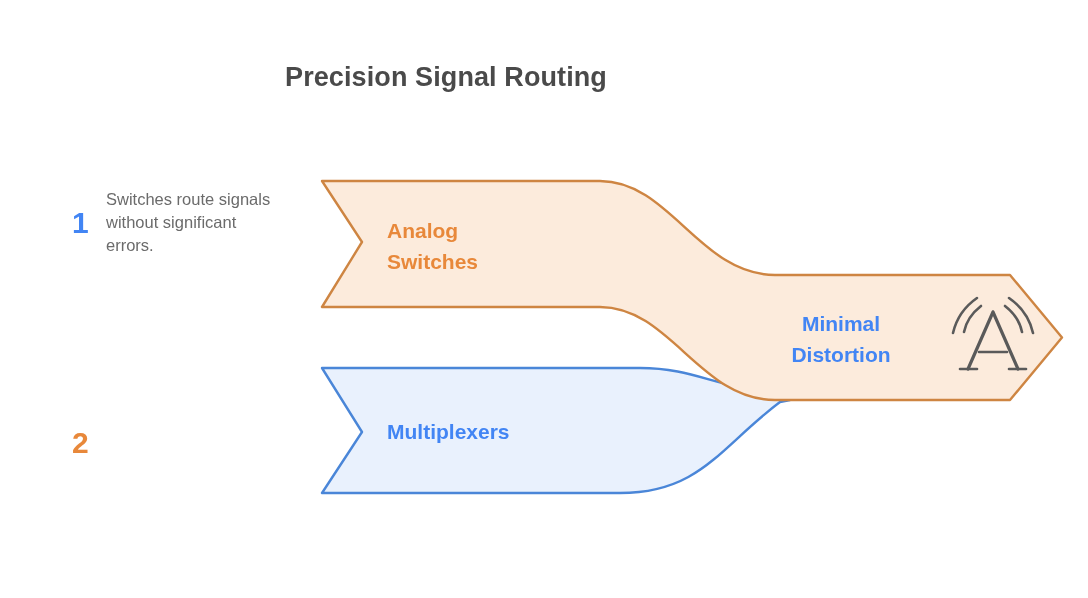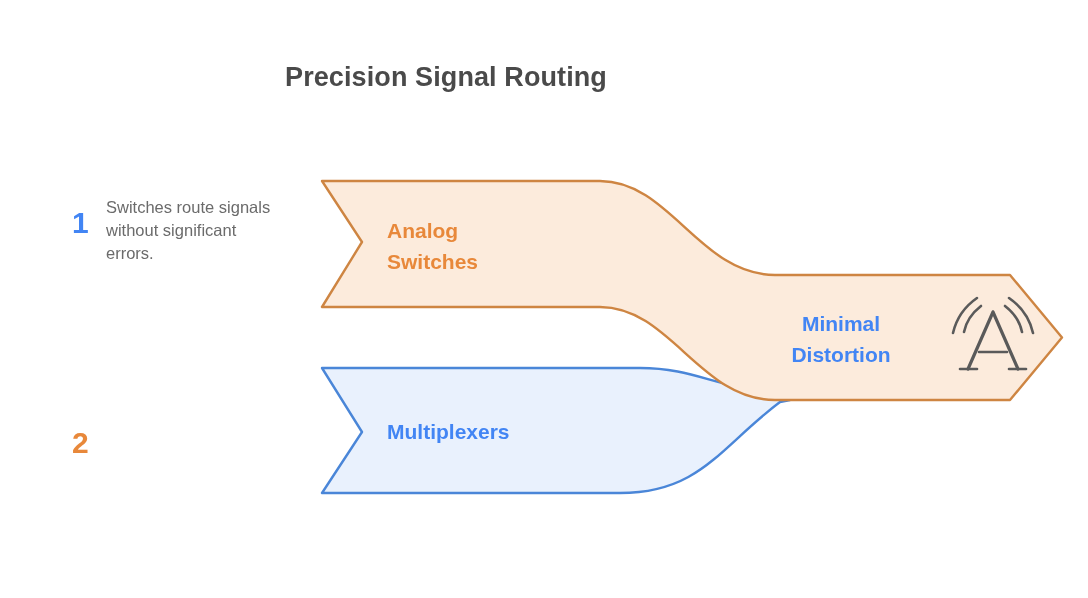--- a/index.html
+++ b/index.html
@@ -48,21 +48,20 @@
     font-weight: bold;
     line-height: 1;
     text-align: left;
     padding-top: 20px;
   }
   .legend-text {
     font-size: 16.5px;
     line-height: 23px;
     color: #6b6b6b;
     width: 175px;
-    margin-top: 8px;
   }
   #legend-1 { left: 72px; top: 188px; }
   #legend-2 { left: 72px; top: 408px; }
 
   
   .band-label {
     font-family: "Liberation Sans", sans-serif;
     font-weight: bold;
     font-size: 21px;
   }

